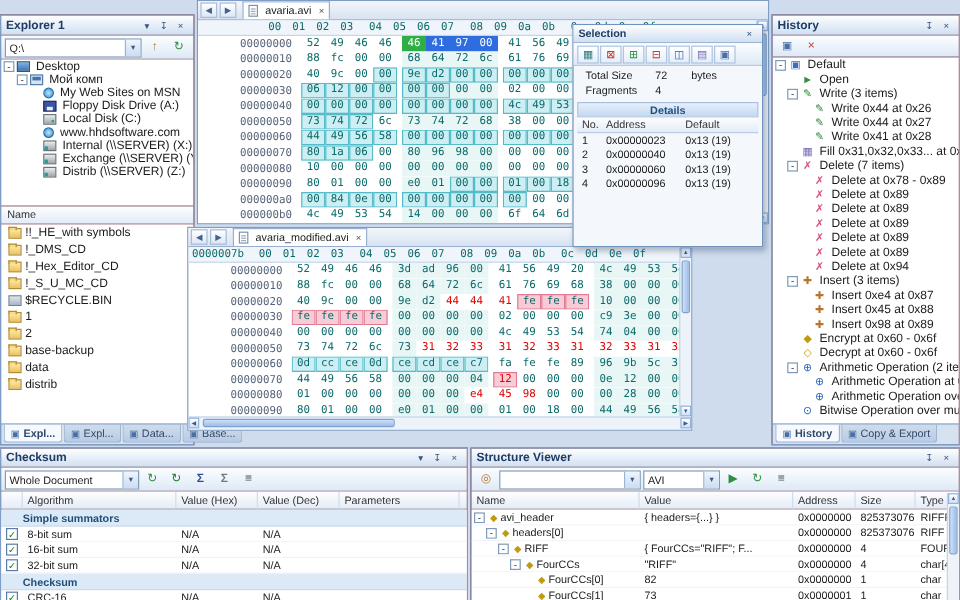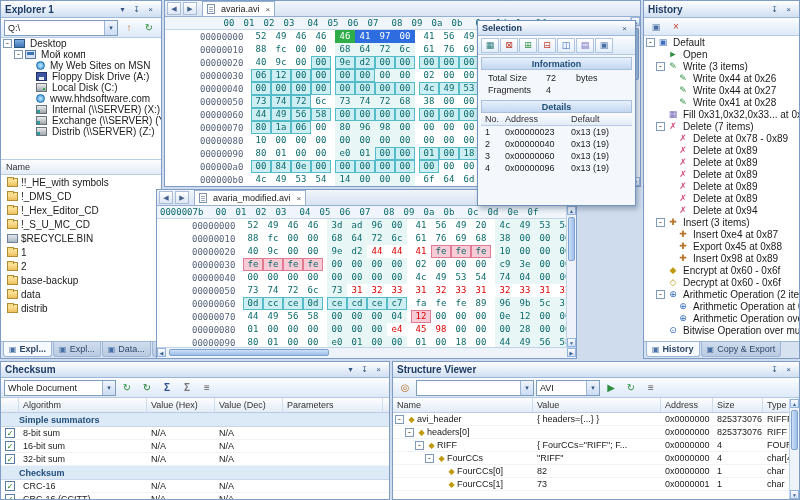--- a/index.html
+++ b/index.html
@@ -1,19 +1,19 @@
 <!DOCTYPE html>
 <html><head>
 <meta charset="utf-8">
 <style>
   * { margin:0; padding:0; box-sizing:border-box; }
   html,body { width:800px; height:500px; overflow:hidden; }
   body { position:relative; background:#cfdcee; font-family:"Liberation Sans","DejaVu Sans",sans-serif; font-size:10px; color:#1a1a1a; }
 
-  .panel { position:absolute; background:#7f1d1d; border:1px solid #7f9dc4; display:flex; flex-direction:column; }
+  .panel { position:absolute; background:#7f1d1d; border:1px solid #7f9dc4; display:flex; flex-direction:column;margin-top:12px; }
   .titlebar { height:17px; flex:none; background:linear-gradient(#fefeff,#cfdff2); border-bottom:1px solid #9db6d6; display:flex; align-items:center; padding:0 4px; font-weight:bold; color:#1e3c64; font-size:10px; }
   .titlebar .sp { flex:1; }
   .tbic { width:13px; height:12px; display:flex; align-items:center; justify-content:center; font-size:8px; color:#35557e; margin-left:1px; font-weight:normal; }
   .toolbar { height:20px; flex:none; background:linear-gradient(#fbfdff,#dde9f7); border-bottom:1px solid #b6c9e2; display:flex; align-items:center; padding:0 3px; gap:2px; }
   .combo { background:#fff; border:1px solid #7f9db9; height:16px; display:flex; align-items:center; font-size:9px; padding-left:3px; overflow:hidden; }
   .combo .arr { margin-left:auto; width:13px; height:14px; flex:none; background:linear-gradient(#eef5fd,#cbdcf3); border-left:1px solid #9ab4d4; display:flex; align-items:center; justify-content:center; font-size:7px; color:#3a5a84; }
   .tbbtn { width:18px; height:16px; display:flex; align-items:center; justify-content:center; font-size:10px; border:1px solid transparent; }
 
   
   .trow { height:11px; display:flex; align-items:center; font-size:10px; white-space:nowrap; overflow:hidden; }
@@ -852,21 +852,21 @@
         <span class="tlab">Insert (3 items)</span>
       </div>
       <div class="trow" style="height: 12px; padding-left: 22px;">
         <span class="expsp"></span>
         <span class="hi hi-insert">✚</span>
         <span class="tlab">Insert 0xe4 at 0x87</span>
       </div>
       <div class="trow" style="height: 12px; padding-left: 22px;">
         <span class="expsp"></span>
         <span class="hi hi-insert">✚</span>
-        <span class="tlab">Export 0x45 at 0x88</span>
+        <span class="tlab">Insert 0x45 at 0x88</span>
       </div>
       <div class="trow" style="height: 12px; padding-left: 22px;">
         <span class="expsp"></span>
         <span class="hi hi-insert">✚</span>
         <span class="tlab">Insert 0x98 at 0x89</span>
       </div>
       <div class="trow" style="height: 12px; padding-left: 12px;">
         <span class="expsp"></span>
         <span class="hi hi-encrypt">◆</span>
         <span class="tlab">Encrypt at 0x60 - 0x6f</span>
@@ -917,23 +917,20 @@
   </div>
   <div class="seltb" id="sel-toolbar">
       <span class="selic" style="color: rgb(44, 125, 125);">▦</span>
       <span class="selic" style="color: rgb(192, 57, 43);">⊠</span>
       <span class="selic" style="color: rgb(46, 143, 62);">⊞</span>
       <span class="selic" style="color: rgb(192, 57, 43);">⊟</span>
       <span class="selic" style="color: rgb(44, 102, 184);">◫</span>
       <span class="selic" style="color: rgb(122, 106, 184);">▤</span>
       <span class="selic" style="color: rgb(74, 111, 165);">▣</span>
     </div>
-  <div class="sechead">
-    <span>Information</span>
-  </div>
   <div id="sel-info" style="padding:2px 0">
       <div class="inforow">
         <span class="lbl">Total Size</span>
         <span class="val">72</span>
         <span>bytes</span>
       </div>
       <div class="inforow">
         <span class="lbl">Fragments</span>
         <span class="val">4</span>
         <span></span>

